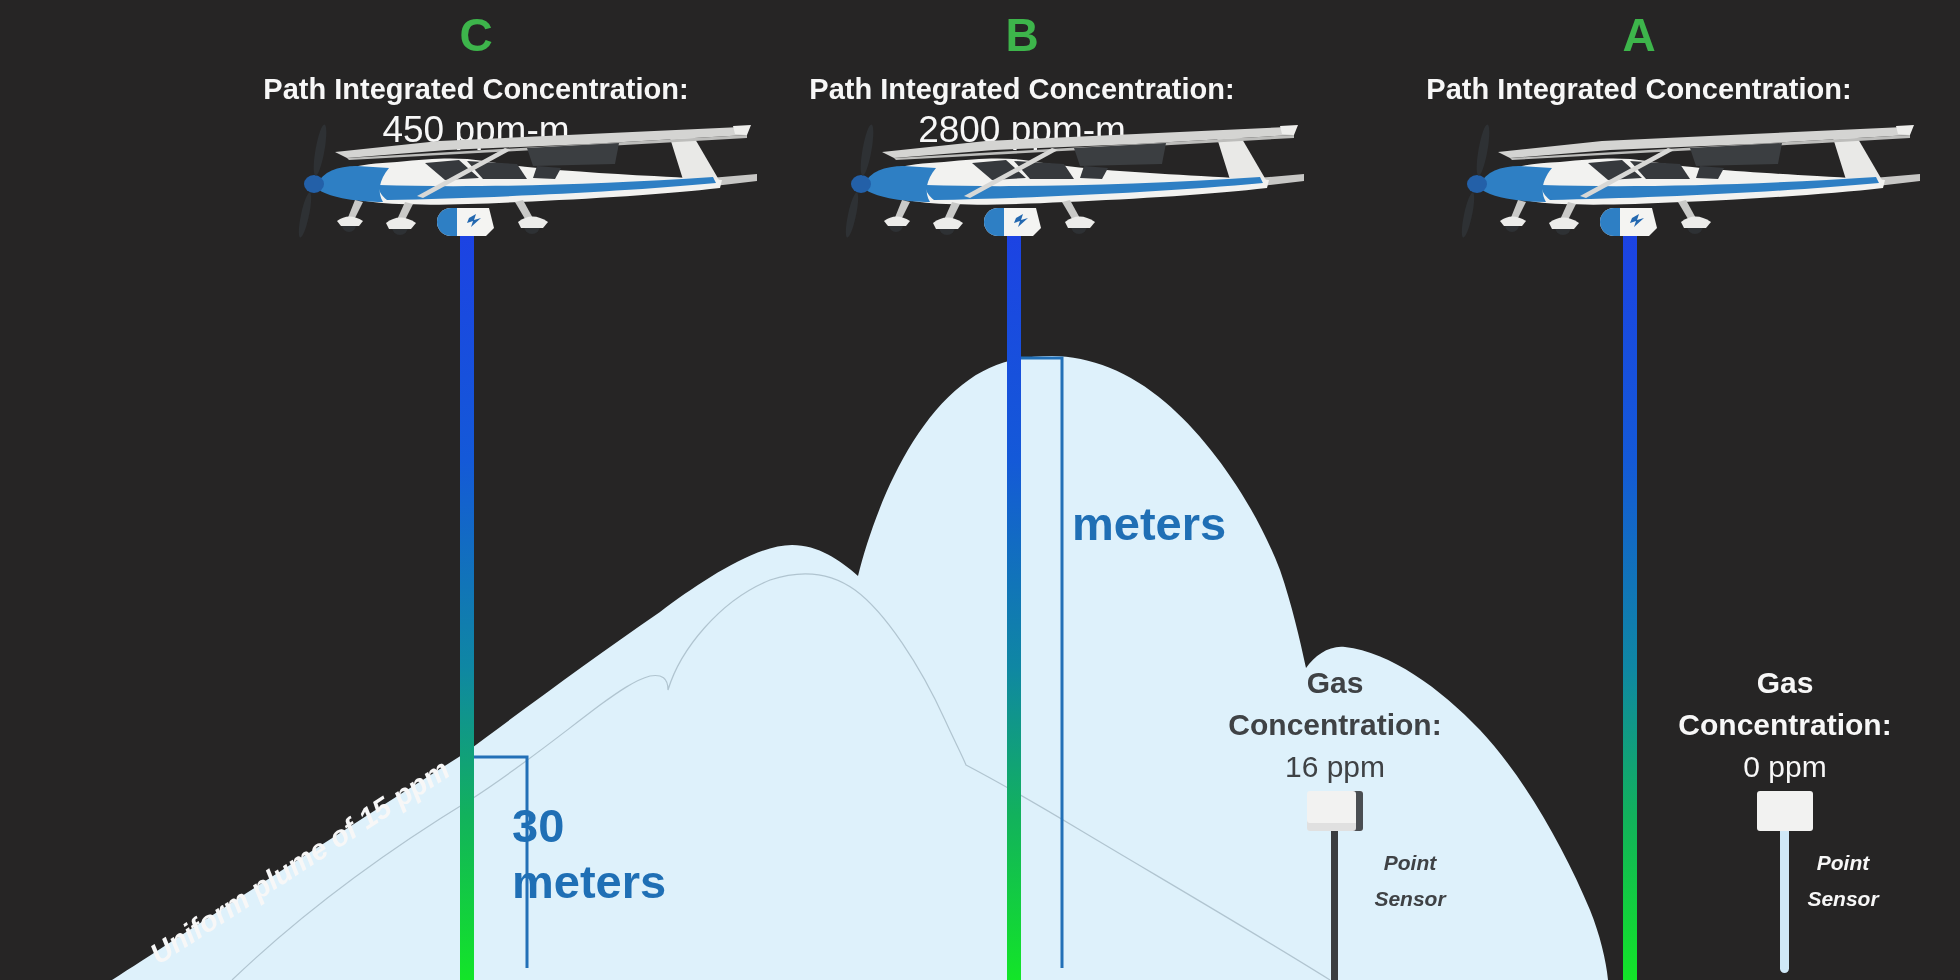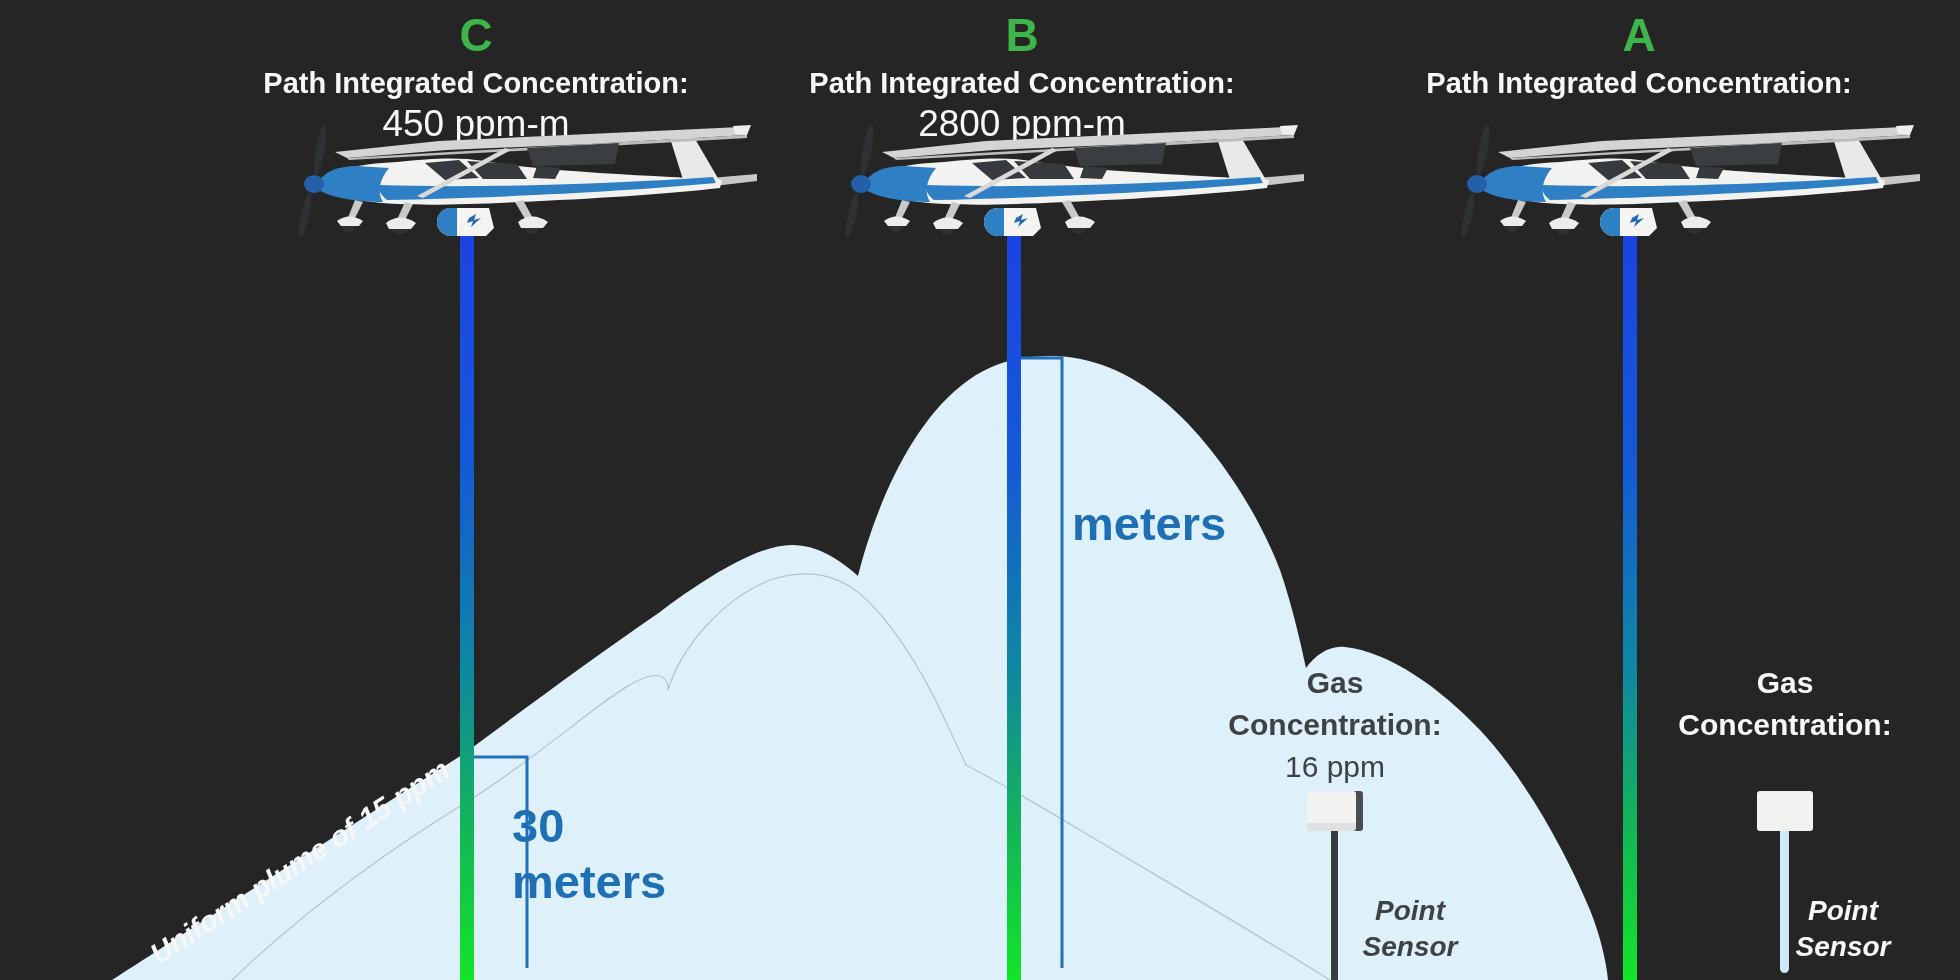--- a/index.html
+++ b/index.html
@@ -9,21 +9,21 @@
   .plume-layer{position:absolute;left:0;top:0;width:1960px;height:980px;}
   .plume-fill{fill:var(--plume);}
   .plume-inner{fill:none;stroke:var(--plume_contour);stroke-width:1.2;opacity:.85;}
   .bracket{fill:none;stroke:var(--bracket_blue);stroke-width:3;}
 
   .beam{position:absolute;top:236px;width:14px;height:744px;
     background:linear-gradient(180deg,var(--beam1) 0%,var(--beam2) 30%,var(--beam3) 58%,var(--beam4) 78%,var(--beam5) 100%);}
 
   .flight-label{position:absolute;top:10px;width:560px;text-align:center;}
   .flight-letter{font-size:46px;font-weight:800;color:var(--label_green);line-height:50px;}
-  .flight-metric{font-size:29px;font-weight:700;color:var(--text_light);line-height:34px;margin-top:6px;}
+  .flight-metric{font-size:29px;font-weight:700;color:var(--text_light);line-height:34px;margin-top:12px;}
   .flight-value{font-size:37px;font-weight:400;color:var(--text_light);line-height:34px;margin-top:7px;}
 
   .plane{position:absolute;top:122px;width:470px;height:120px;}
   .pl-blue{fill:var(--aircraft_blue);}
 
   .plume-annotation{position:absolute;left:300px;top:862px;transform:translate(-50%,-50%) rotate(-33deg);
     font-size:29px;font-style:italic;font-weight:700;color:var(--text_light);white-space:nowrap;}
 
   .measure{position:absolute;width:260px;font-size:47px;font-weight:700;color:var(--measure_blue);line-height:56px;}
   .measure.m30{left:512px;top:798px;}
@@ -33,21 +33,21 @@
   .sensor.dark{left:1210px;color:var(--text_dark);}
   .sensor.light{left:1660px;color:var(--text_light);}
   .sensor-line{font-size:30px;font-weight:700;line-height:42px;}
   .sensor-value{font-size:30px;font-weight:400;line-height:42px;}
   .sensor-box{position:absolute;left:97px;top:129px;width:56px;height:40px;border-radius:3px;background:#f2f2f1;}
   .sensor.dark .sensor-box{box-shadow:inset -7px 0 0 #4a4e52, inset 0 -8px 0 rgba(0,0,0,0.07);}
   .sensor.light .sensor-box{box-shadow:inset -7px 0 0 #969b0a0, inset 0 -8px 0 rgba(0,0,0,0.10);}
   .sensor-pole{position:absolute;top:169px;}
   .sensor.dark .sensor-pole{left:121px;width:7px;height:149px;background:var(--sensor_pole_dark);}
   .sensor.light .sensor-pole{left:120px;width:9px;height:142px;background:var(--sensor_pole_light);border-radius:0 0 5px 5px;}
-  .sensor-caption{position:absolute;top:183px;width:130px;font-size:28px;font-style:italic;font-weight:700;line-height:36px;text-align:center;margin-top:48px;}
+  .sensor-caption{position:absolute;top:183px;width:130px;font-size:21px;font-style:italic;font-weight:700;line-height:36px;text-align:center;}
   .sensor.dark .sensor-caption{left:135px;}
   .sensor.light .sensor-caption{left:118px;}
 </style>
 </head>
 <body>
 
 <div class="stage">
 
   <svg class="plume-layer" viewBox="0 0 1960 980">
     <path class="plume-fill" d="
@@ -162,20 +162,21 @@
     <div class="sensor-pole"></div>
     <div class="sensor-caption">
       <div>Point</div>
       <div>Sensor</div>
     </div>
   </div>
 
   <div class="sensor light">
     <div class="sensor-line">Gas</div>
     <div class="sensor-line">Concentration:</div>
+    <div class="sensor-value">0 ppm</div>
     <div class="sensor-box"></div>
     <div class="sensor-pole"></div>
     <div class="sensor-caption">
       <div>Point</div>
       <div>Sensor</div>
     </div>
   </div>
 
 </div>
 

